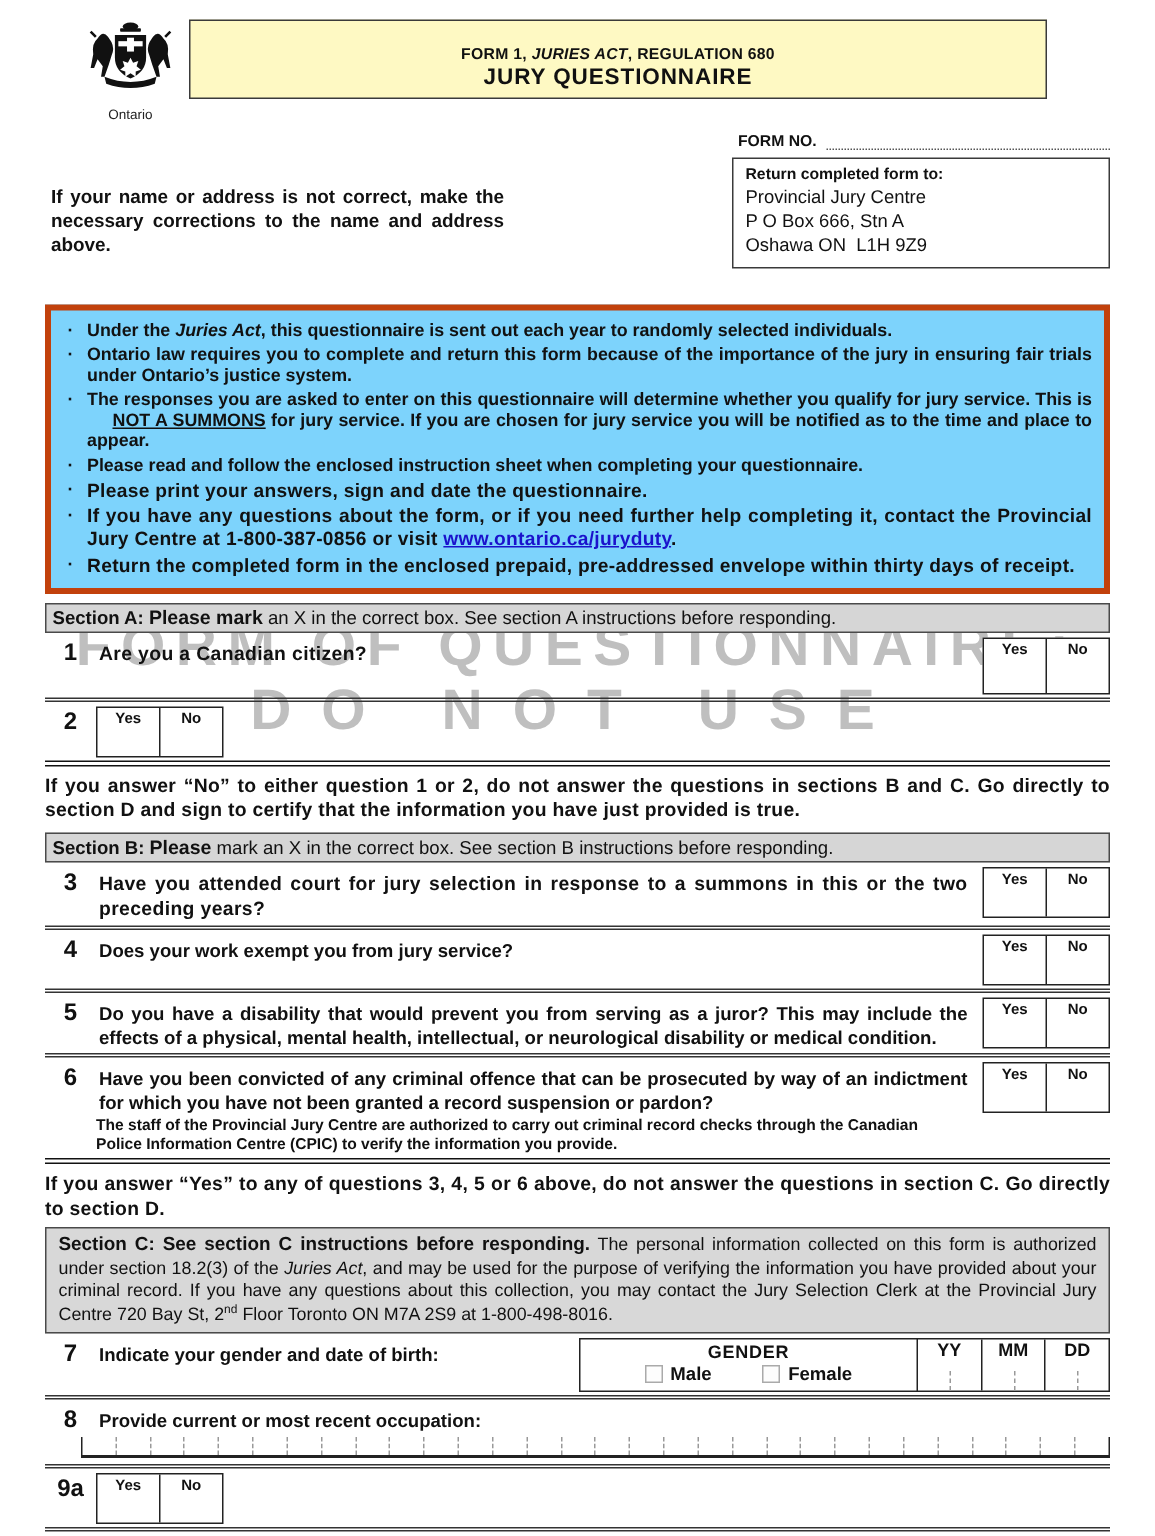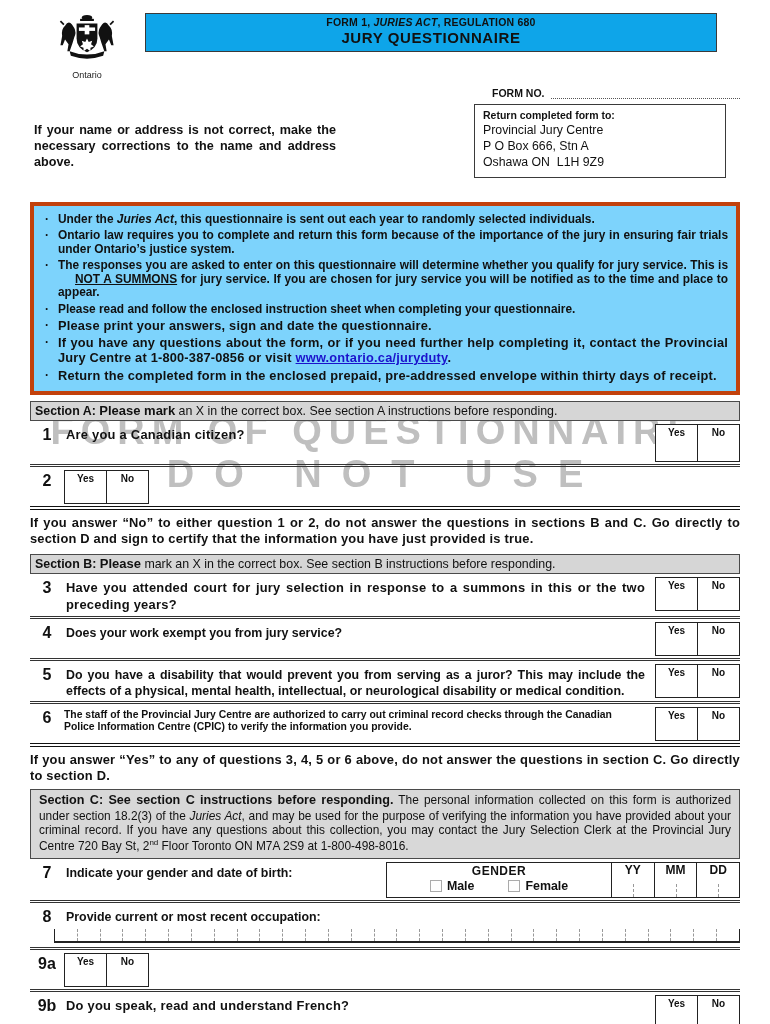--- a/index.html
+++ b/index.html
@@ -18,37 +18,37 @@
   }
   .wm1 { font-size: 38px; letter-spacing: 7px; white-space: nowrap; }
   .wm2 { font-size: 38px; letter-spacing: 20px; white-space: nowrap; }
   .content { position: absolute; left: 30px; top: 0; width: 710px; z-index: 1; }
 
   
   .header { display: flex; align-items: flex-start; margin-top: 13px; }
   .logo { width: 78px; margin-left: 18px; text-align: center; flex-shrink: 0; }
   .logo-caption { font-size: 9px; color: #222; margin-top: 1px; }
   .title-box {
-    margin-left: 19px; width: 572px; border: 1.4px solid #3a3a3a;
-    background: #0ea5e9; text-align: center; padding: 2px 0 5px;
+    margin-left: 0; width: 572px; border: 1.4px solid #3a3a3a;
+    background: #fef9c3; text-align: center; padding: 16px 0 5px;
   }
   .form-line { font-size: 10.5px; font-weight: bold; letter-spacing: 0.2px; }
   .form-title { font-size: 15px; font-weight: bold; letter-spacing: 0.6px; margin-top: 1px; }
 
   
   .top-meta { position: relative; height: 122px; }
   .addr-note {
     position: absolute; left: 4px; top: 42px; width: 302px;
     font-weight: bold; font-size: 12.6px; line-height: 1.28; text-align: justify;
   }
   .file-line { position: absolute; left: 462px; top: 6px; width: 248px; display: flex; align-items: flex-end; }
   .file-label { font-size: 10.5px; font-weight: bold; margin-right: 6px; }
   .file-dots { flex: 1; border-bottom: 1.4px dotted #555; height: 13px; }
   .return-box {
-    position: absolute; left: 444px; top: 24px; width: 252px;
+    position: absolute; left: 458px; top: 24px; width: 252px;
     border: 1.4px solid #3a3a3a; padding: 4px 8px 6px; background: #fff;
   }
   .rb-head { font-size: 10.5px; font-weight: bold; margin-bottom: 2px; }
   .rb-line { font-size: 12.3px; line-height: 1.3; }
 
   
   .instructions {
     border: 4px solid #c2410c; background: #7dd3fc;
     padding: 4px 8px 5px 2px;
   }
@@ -243,20 +243,21 @@
     <div class="qtext">Do you have a disability that would prevent you from serving as a juror? This may include the effects of a physical, mental health, intellectual, or neurological disability or medical condition.</div>
     <div class="yesno">
       <div class="cell">Yes</div>
       <div class="cell">No</div>
     </div>
   </div>
   <div class="sep"></div>
   <div class="qrow">
     <div class="qnum">6</div>
     <div style="flex:1; display:flex; flex-direction:column;">
+      <div class="qtext" style="flex:none;">Have you been convicted of any criminal offence that can be prosecuted by way of an indictment for which you have not been granted a record suspension or pardon?</div>
       <div class="qnote">The staff of the Provincial Jury Centre are authorized to carry out criminal record checks through the Canadian Police Information Centre (CPIC) to verify the information you provide.</div>
     </div>
     <div class="yesno">
       <div class="cell">Yes</div>
       <div class="cell">No</div>
     </div>
   </div>
   <div class="sep-heavy"></div>
 
   <div class="note-par">If you answer “Yes” to any of questions 3, 4, 5 or 6 above, do not answer the questions in section C. Go directly to section D.</div>

